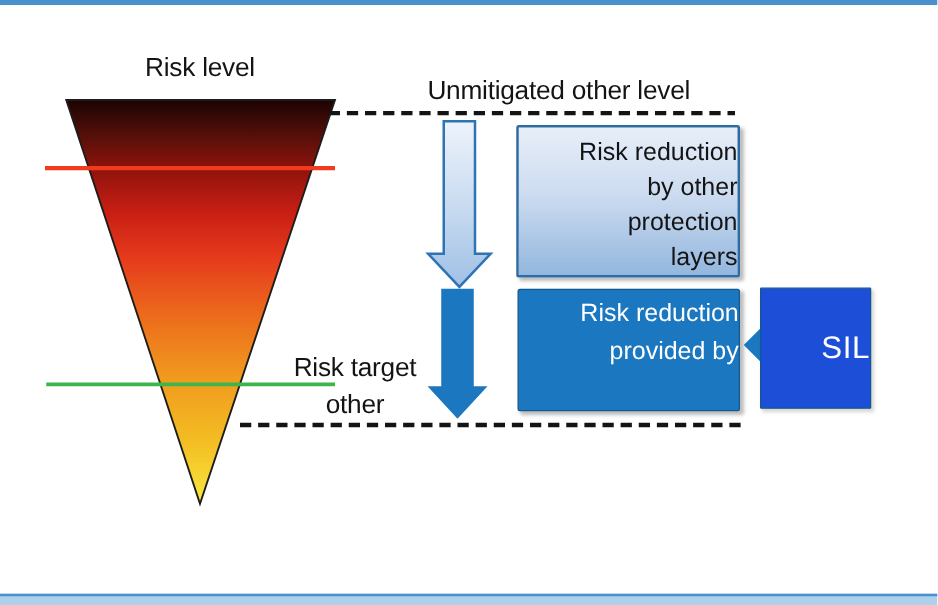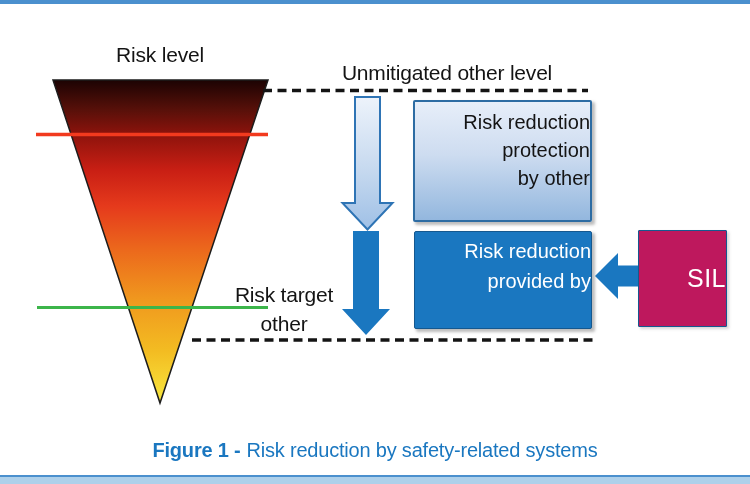--- a/index.html
+++ b/index.html
@@ -25,22 +25,22 @@
     color:#141414;font-size:20px;line-height:28px;padding-top:6px;
     box-shadow:2.5px 2.5px 3px rgba(90,90,90,0.4);
   }
   .box-srs{
     left:414px;top:231px;width:178px;height:98px;
     background:#1a77c0;border:1.5px solid #15588f;border-radius:2px;
     color:#ffffff;font-size:20px;line-height:30px;padding-top:4px;
     box-shadow:2.5px 2.5px 3px rgba(90,90,90,0.4);
   }
   .box-sil{
-    left:638px;top:230px;width:89px;height:97px;
-    background:#be185d;border:1px solid #15588f;border-radius:1px;
+    left:608px;top:230px;width:89px;height:97px;
+    background:#1d4ed8;border:1px solid #15588f;border-radius:1px;
     color:#ffffff;font-size:25px;line-height:95px;letter-spacing:0.5px;
     box-shadow:2px 2px 3px rgba(120,120,120,0.3);
     padding-left:10px;
   }
   .caption{
     position:absolute;left:0;right:0;top:439px;text-align:center;
     color:#1a77c0;font-size:20px;letter-spacing:-0.2px;
   }
   .caption .cap-bold{font-weight:700;margin-right:6px;}
 </style>
@@ -92,29 +92,27 @@
   <div class="lbl lbl-unmitigated">Unmitigated other level</div>
 
   <div class="lbl lbl-risk-target">
     <div>Risk target</div>
     <div>other</div>
   </div>
 
 
   <div class="box box-other">
     <div>Risk reduction</div>
+    <div>by other</div>
     <div>protection</div>
-    <div>by other</div>
+    <div>layers</div>
   </div>
 
   <div class="box box-srs">
     <div>Risk reduction</div>
     <div>provided by</div>
   </div>
 
   <div class="box box-sil">SIL</div>
 
-  <div class="caption">
-    <span class="cap-bold">Figure 1 -</span><span>Risk reduction by safety-related systems</span>
-  </div>
 
   <div class="bottom-band"></div>
 </div>
 
 </body></html>

